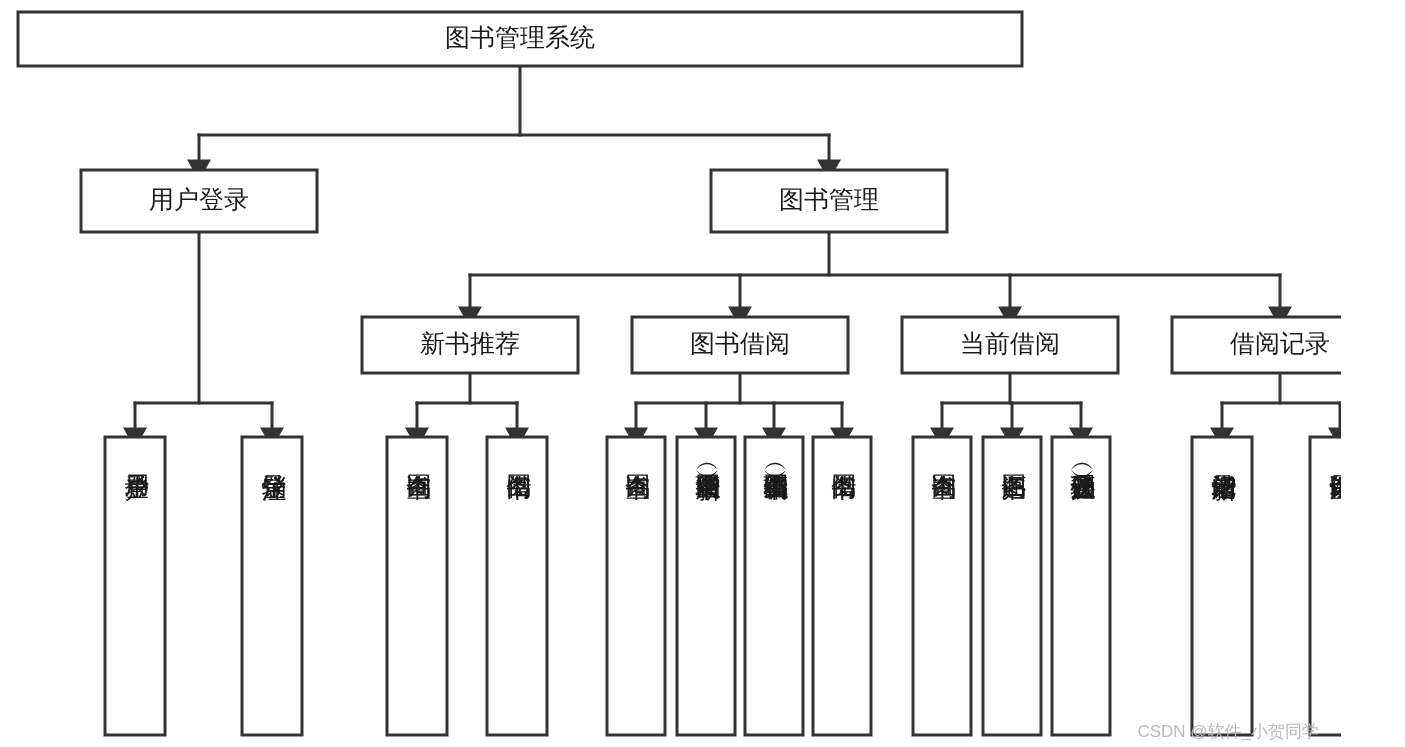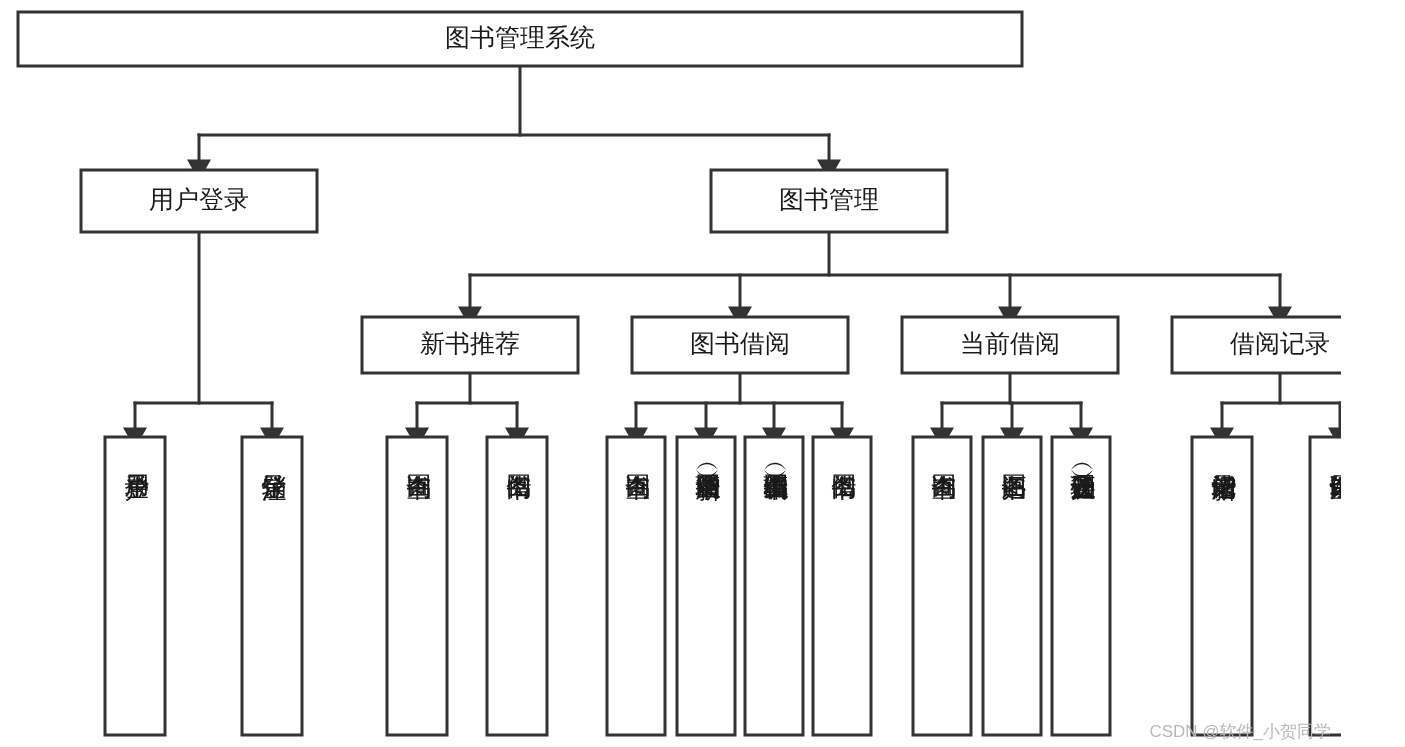--- a/index.html
+++ b/index.html
@@ -43,21 +43,21 @@
     dominant-baseline: middle;
   }
   .label-h {
     font-size: 25px;
   }
   .label-v {
     font-size: 25px;
   }
   .watermark {
     position: absolute;
-    right: 10px;
+    right: 22px;
     bottom: 4px;
     font-family: "Liberation Sans", "DejaVu Sans", sans-serif;
     font-size: 17px;
     color: #b9b9b9;
     white-space: nowrap;
     user-select: none;
   }
 </style>
 </head>
 <body>

